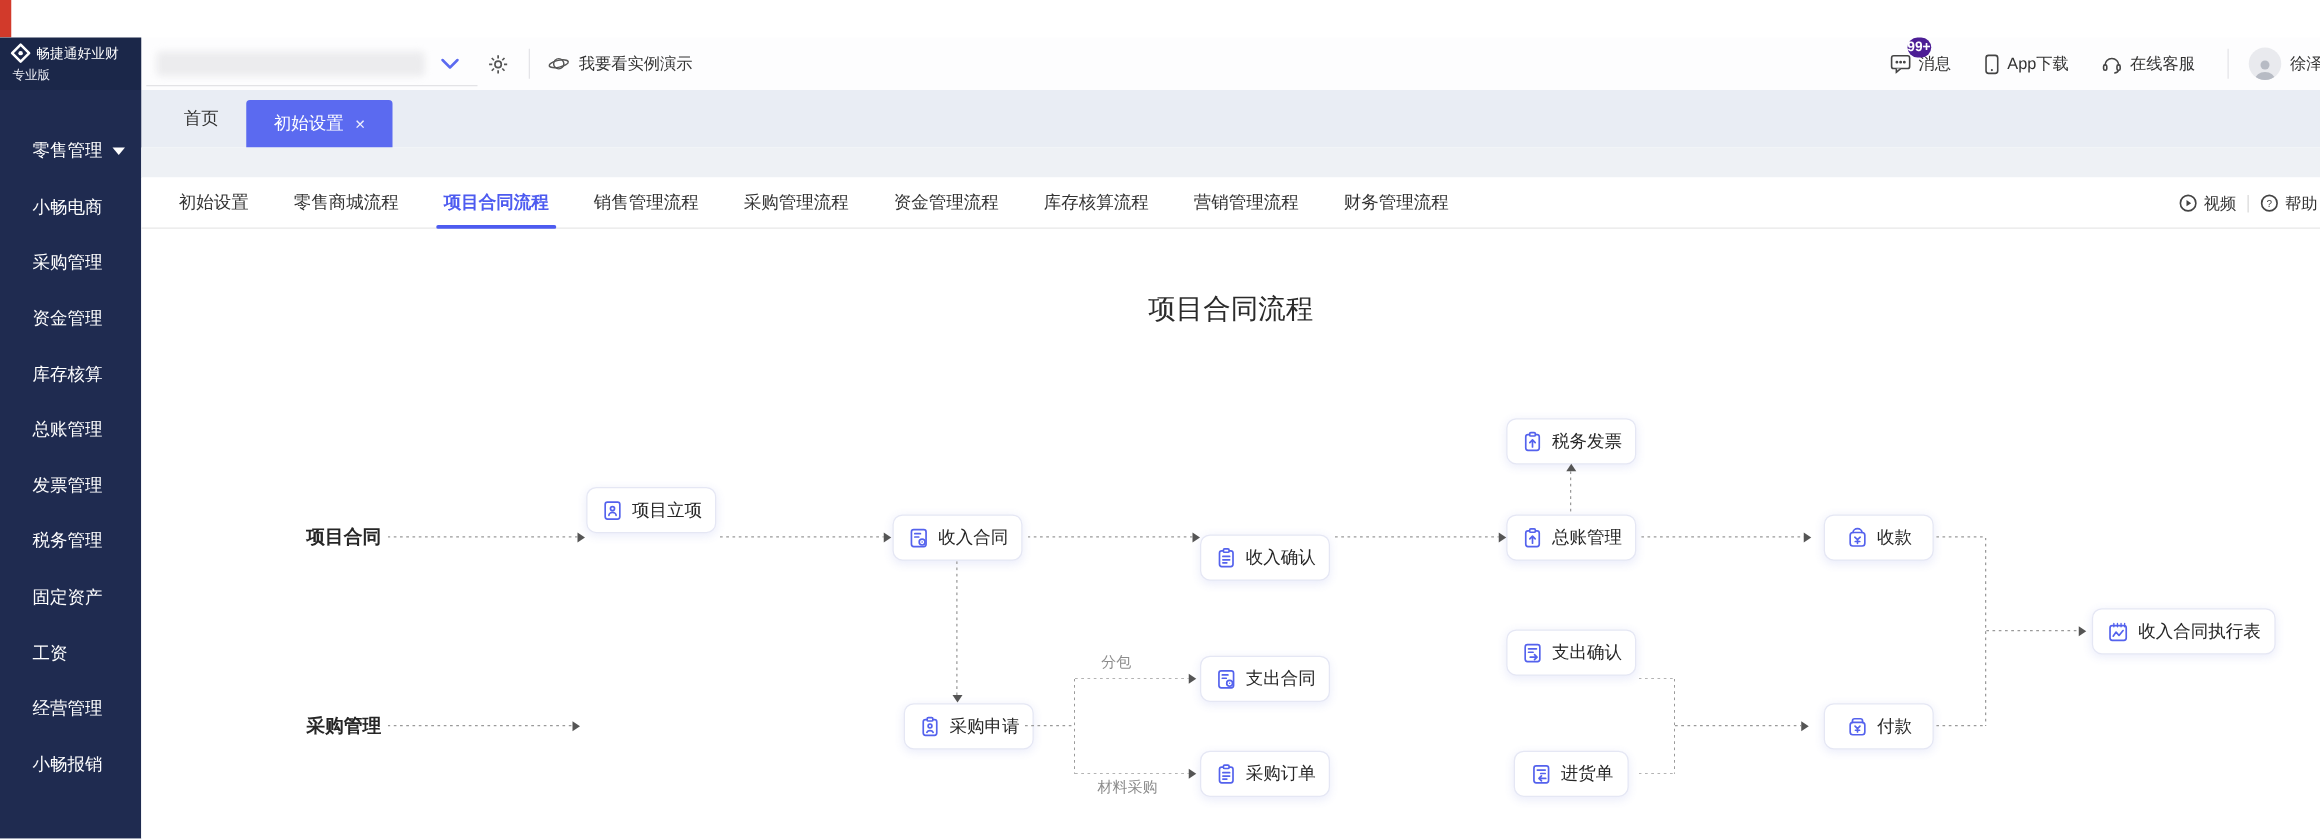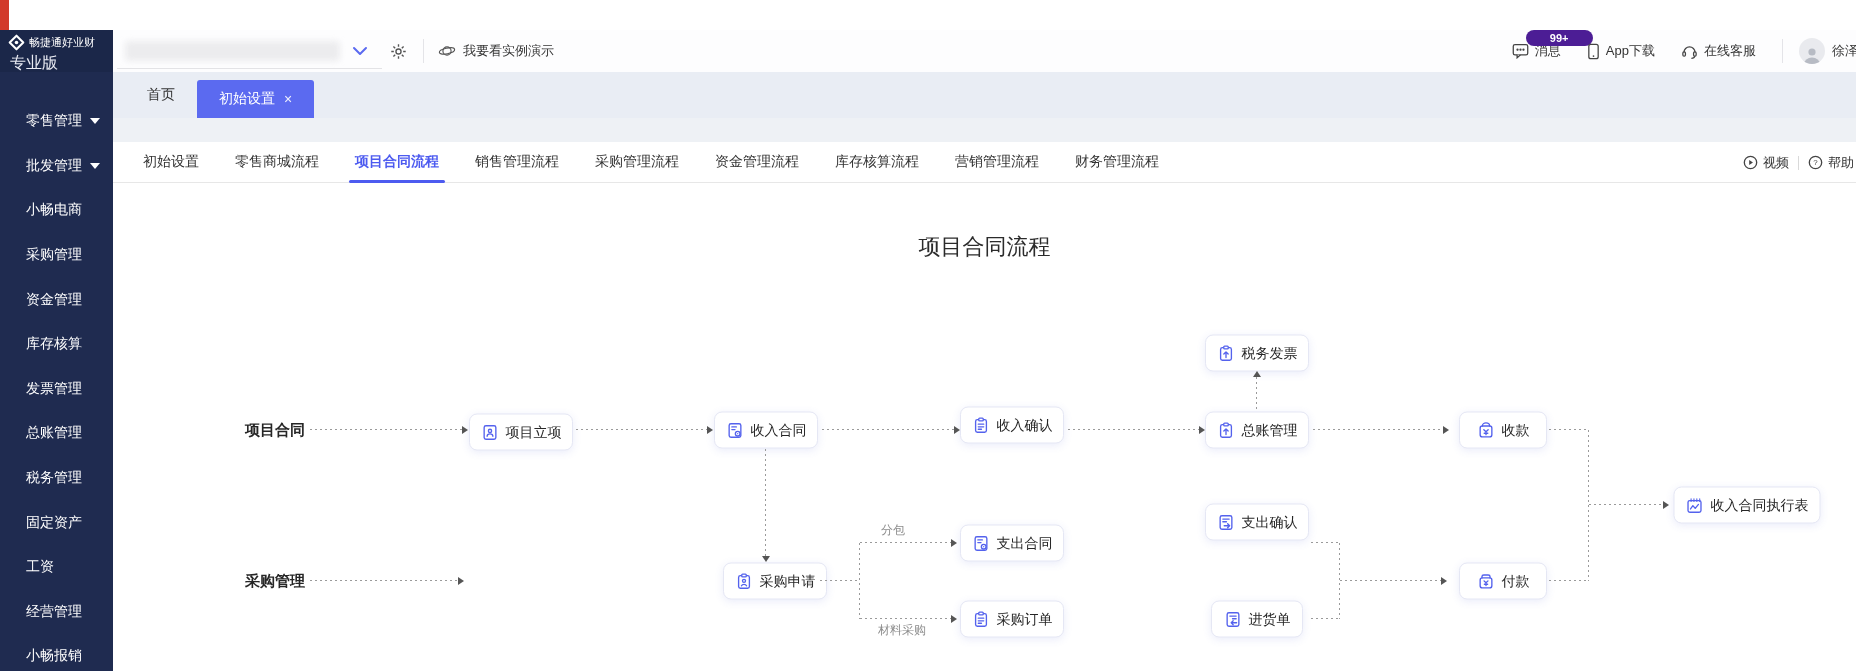--- a/index.html
+++ b/index.html
@@ -9,32 +9,32 @@
 
   
   .topband { position:absolute; left:0; top:0; width:1856px; height:30px; background:#ffffff; }
   .red-sliver { position:absolute; left:0; top:0; width:9px; height:30px; background:#d23a2b; }
 
   
   .header { position:absolute; left:0; top:30px; width:1856px; height:42px; background:#fdfdfe; }
   .logo-block { position:absolute; left:0; top:0; width:113px; height:42px; background:#1b2749; color:#fff; padding:4px 6px 0 8px; }
   .logo-row { display:flex; align-items:center; gap:4px; }
   .logo-title { font-size:11px; letter-spacing:0; white-space:nowrap; }
-  .logo-sub { font-size:16px; margin-top:2px; margin-left:2px; color:#e8eaf2; }
+  .logo-sub { font-size:10px; margin-top:2px; margin-left:2px; color:#e8eaf2; }
   .account-area { position:absolute; left:115px; top:0; height:42px; display:flex; align-items:center; }
   .blur-blob { width:215px; height:20px; margin-left:10px; background:#ececee; border-radius:4px; filter:blur(3px); }
   .account-underline { position:absolute; left:2px; top:38px; width:265px; height:1px; background:#e3e3e6; }
   .hdr-ico { display:inline-flex; align-items:center; justify-content:center; }
   .chevron-wrap { margin-left:12px; cursor:pointer; }
   .gear-wrap { margin-left:22px; cursor:pointer; }
   .vdiv { width:1px; height:24px; background:#e4e4e8; margin:0 14px 0 16px; }
   .demo-link { display:flex; align-items:center; gap:7px; font-size:13px; color:#333; cursor:pointer; }
   .header-right { position:absolute; right:0; top:0; height:42px; display:flex; align-items:center; font-size:13px; color:#333; }
   .hr-item { display:flex; align-items:center; gap:6px; margin-right:26px; cursor:pointer; position:relative; }
-  .badge { position:absolute; top:-12px; left:14px; background:#4c1d95; color:#fff; font-size:11px; font-weight:bold; padding:1px 24px; border-radius:9px; line-height:14px; }
+  .badge { position:absolute; top:-12px; left:14px; background:#4c1d95; color:#fff; font-size:11px; font-weight:bold; padding:1px 0; border-radius:9px; line-height:14px; }
   .avatar { width:26px; height:26px; border-radius:50%; background:#e9eaee; display:flex; align-items:flex-end; justify-content:center; overflow:hidden; margin-right:7px; }
   .username { white-space:nowrap; width:24px; overflow:hidden; }
 
   
   .tabstrip { position:absolute; left:113px; top:72px; width:1743px; height:46px; background:#e9edf4; display:flex; align-items:flex-end; padding-left:12px; }
   .wtab { font-size:14px; color:#333; padding:0 22px; height:46px; display:flex; align-items:center; cursor:pointer; }
   .wtab.active { background:#5b6af0; color:#fff; border-radius:3px 3px 0 0; height:38px; gap:9px; }
   .wtab .close-x { font-size:14px; line-height:1; opacity:.9; cursor:pointer; }
 
   
@@ -171,40 +171,36 @@
         <span class="close-x">×</span>
       </div>
     </div>
 
   <div class="sidebar">
       <div class="side-item">
         <span>零售管理</span>
         <span class="caret"></span>
       </div>
       <div class="side-item">
-        <span>批发管理</span>
-        <span class="caret"></span>
-      </div>
-      <div class="side-item">
         <span>小畅电商</span>
       </div>
       <div class="side-item">
         <span>采购管理</span>
       </div>
       <div class="side-item">
         <span>资金管理</span>
       </div>
       <div class="side-item">
         <span>库存核算</span>
       </div>
       <div class="side-item">
+        <span>总账管理</span>
+      </div>
+      <div class="side-item">
         <span>发票管理</span>
-      </div>
-      <div class="side-item">
-        <span>总账管理</span>
       </div>
       <div class="side-item">
         <span>税务管理</span>
       </div>
       <div class="side-item">
         <span>固定资产</span>
       </div>
       <div class="side-item">
         <span>工资</span>
       </div>
@@ -250,38 +246,38 @@
         </span>
       </div>
     </div>
   </div>
 
   <div class="canvas">
     <div class="diagram-title">项目合同流程</div>
     <div id="flow-layer">
         <div class="row-label" style="left: 162px; top: 430px;">项目合同</div>
         <div class="row-label" style="left: 162px; top: 581px;">采购管理</div>
-        <div class="flow-node" style="left: 408px; top: 432px; width: 104px;">
+        <div class="flow-node" style="left: 408px; top: 408px; width: 104px;">
           <svg width="18" height="18" viewBox="0 0 20 20" fill="none" stroke="#5462ed" stroke-width="1.5" stroke-linecap="round" stroke-linejoin="round">
             <rect x="3.5" y="2.5" width="13" height="15" rx="2"></rect>
             <circle cx="10" cy="8.2" r="1.8"></circle>
             <path d="M6.8 14.2 a3.2 2.6 0 0 1 6.4 0"></path>
           </svg>
           <span>项目立项</span>
         </div>
         <div class="flow-node" style="left: 653px; top: 430px; width: 104px;">
           <svg width="18" height="18" viewBox="0 0 20 20" fill="none" stroke="#5462ed" stroke-width="1.5" stroke-linecap="round" stroke-linejoin="round">
             <rect x="3.5" y="2.5" width="13" height="15" rx="2"></rect>
             <path d="M6.5 6 h5 M6.5 9 h3.5"></path>
             <circle cx="13" cy="13.5" r="2.6"></circle>
             <circle cx="13" cy="13.5" r="0.7" fill="#5462ed" stroke="none"></circle>
           </svg>
           <span>收入合同</span>
         </div>
-        <div class="flow-node" style="left: 899px; top: 425px; width: 104px; justify-content: center;">
+        <div class="flow-node" style="left: 899px; top: 446px; width: 104px; justify-content: center;">
           <svg width="18" height="18" viewBox="0 0 20 20" fill="none" stroke="#5462ed" stroke-width="1.5" stroke-linecap="round" stroke-linejoin="round">
             <rect x="4" y="3.5" width="12" height="14" rx="2"></rect>
             <rect x="7.5" y="1.8" width="5" height="3" rx="1" fill="#fff"></rect>
             <path d="M7 8.5 h6 M7 11.5 h6 M7 14.2 h3.5"></path>
           </svg>
           <span>收入确认</span>
         </div>
         <div class="flow-node" style="left: 1144px; top: 430px; width: 104px;">
           <svg width="18" height="18" viewBox="0 0 20 20" fill="none" stroke="#5462ed" stroke-width="1.5" stroke-linecap="round" stroke-linejoin="round">
             <rect x="4" y="3.5" width="12" height="14" rx="2"></rect>

